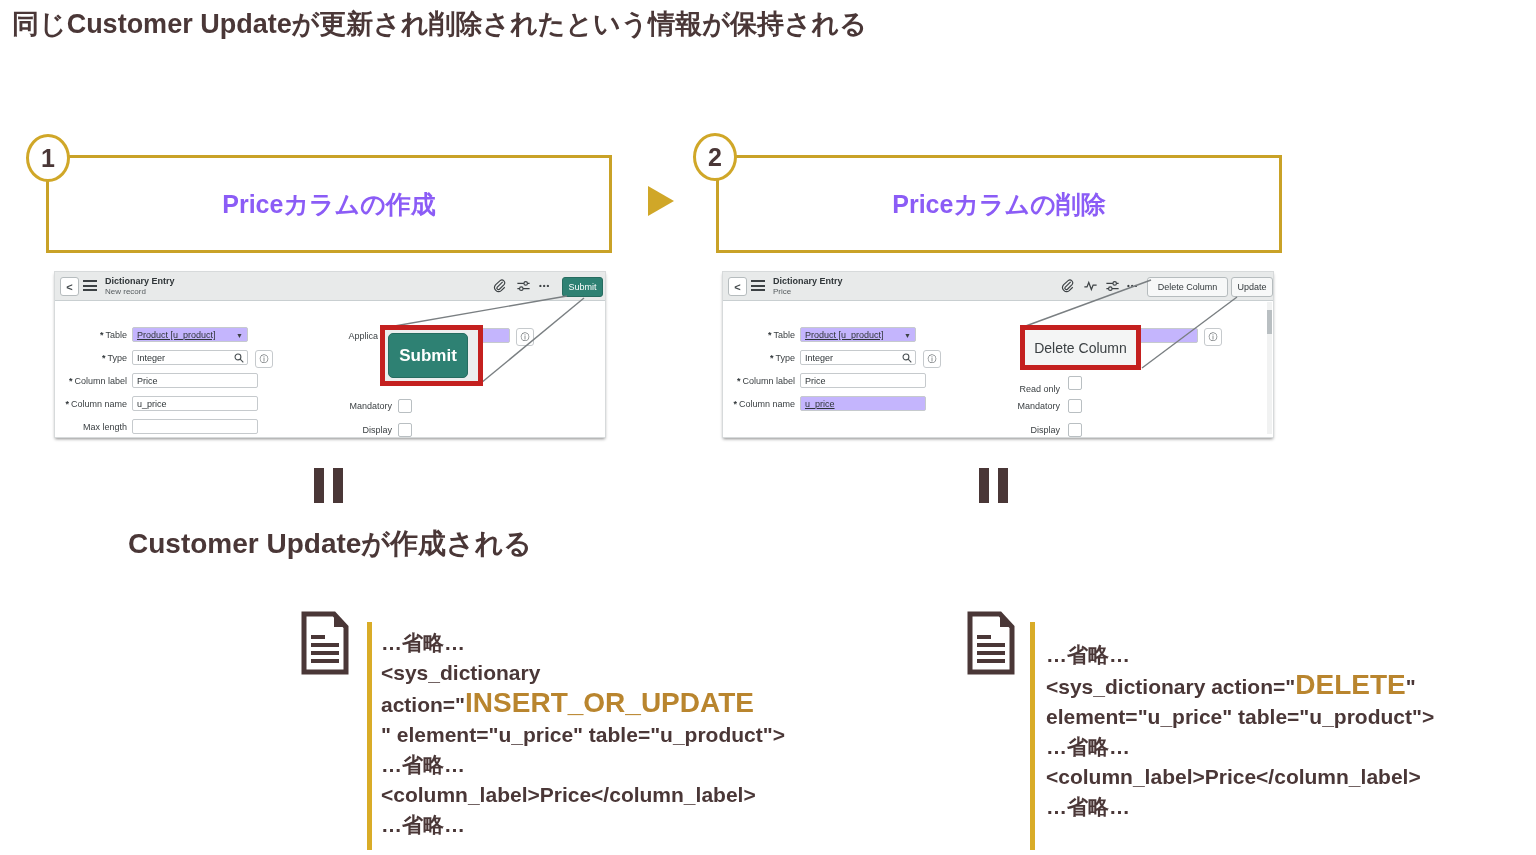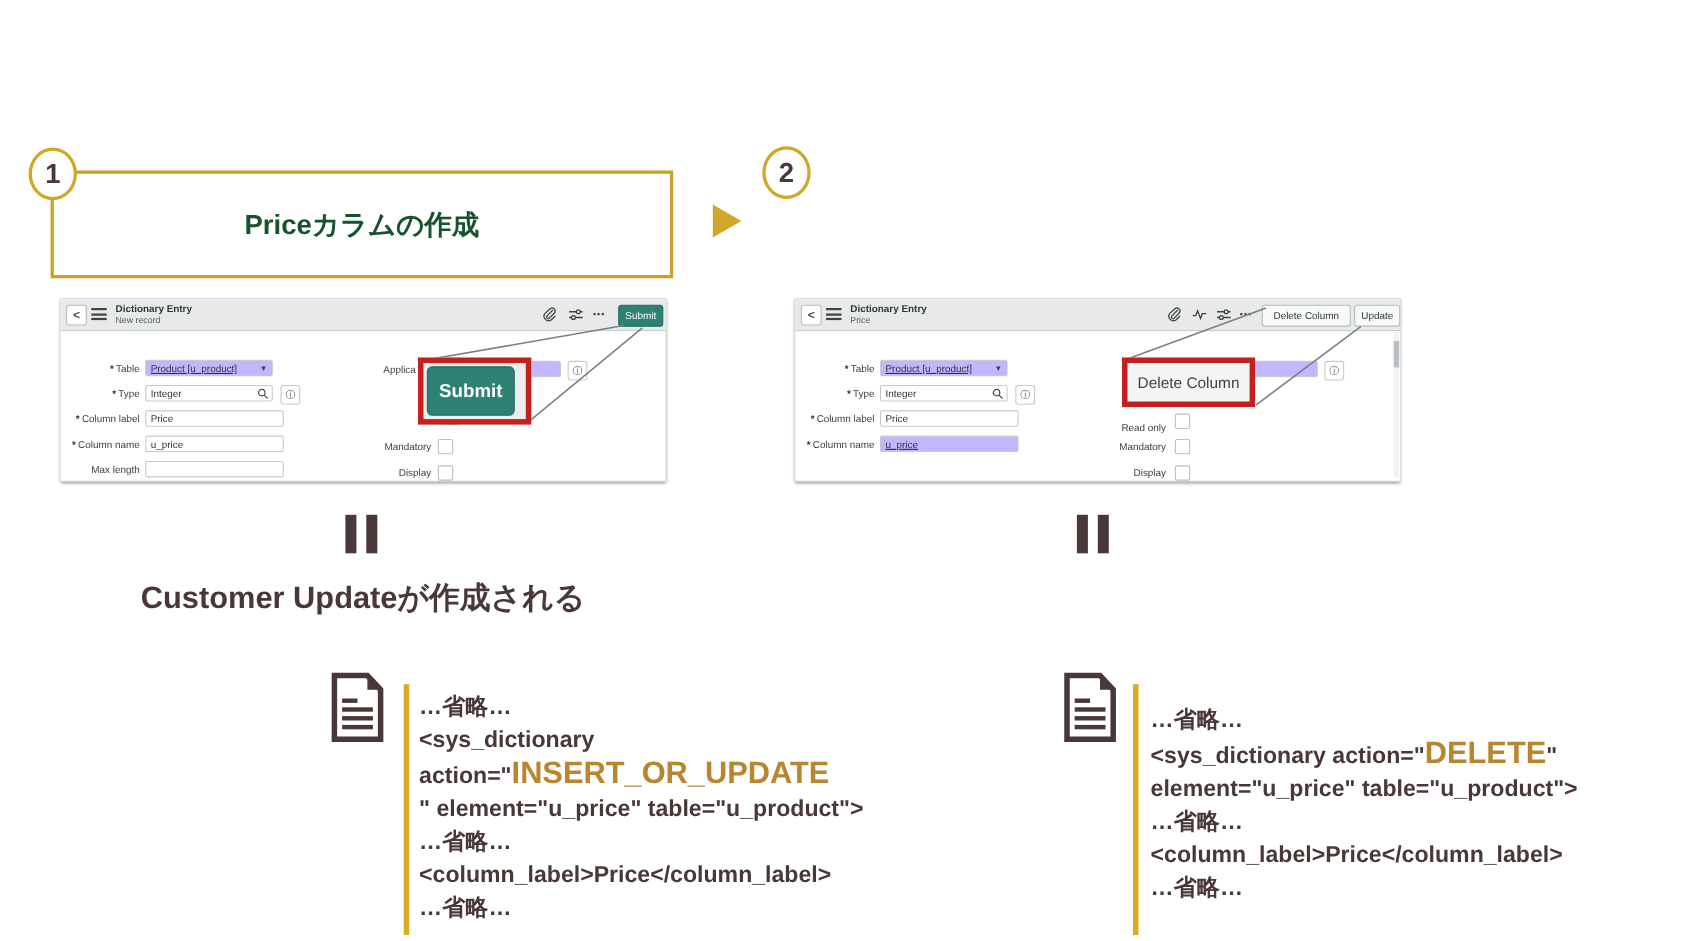--- a/index.html
+++ b/index.html
@@ -5,21 +5,21 @@
   html,body{margin:0;padding:0;background:#ffffff;}
   .canvas{position:relative;width:1536px;height:855px;background:#fff;overflow:hidden;
           font-family:"Liberation Sans","DejaVu Sans",sans-serif;color:#4a3737;}
 
   
   .headline{position:absolute;left:12px;top:6px;font-size:27px;font-weight:bold;line-height:37px;color:#4a3737;}
 
   
   .stepbox{position:absolute;top:155px;width:560px;height:92px;border:3px solid #c9a227;
            display:flex;align-items:center;justify-content:center;background:#fff;}
-  .stepbox span{font-size:25px;font-weight:bold;color:#14532d;}
+  .stepbox span{font-size:25px;font-weight:bold;color:#8b5cf6;}
   .badge{position:absolute;width:38px;height:42px;border-radius:50%;background:#fff;border:3px solid #d0a728;
          display:flex;align-items:center;justify-content:center;font-size:25px;font-weight:bold;color:#4a3737;z-index:3;}
   .flow-arrow{position:absolute;left:648px;top:186px;width:0;height:0;
           border-left:26px solid #d0a728;border-top:15px solid transparent;border-bottom:15px solid transparent;}
 
   
   .shot{position:absolute;top:272px;width:550px;height:165px;background:#fff;font-size:9px;
         box-shadow:0 0 0 1px #d7dadb, 0 2px 3px rgba(0,0,0,.45);}
   .shot-header{position:absolute;top:0;left:0;right:0;height:28px;background:#e8eaea;border-bottom:1px solid #c9cfd1;}
   .back-btn{position:absolute;left:5px;top:5px;width:17px;height:17px;background:#fff;border:1px solid #b6bcbe;border-radius:3px;
@@ -69,33 +69,37 @@
   .gbar{position:absolute;top:622px;width:5px;height:228px;background:#d9ac28;}
   .code{position:absolute;font-weight:bold;font-size:21px;line-height:30px;color:#4a3737;white-space:nowrap;}
   .code .em{color:#b9852e;font-size:28px;}
 </style>
 </head>
 <body>
 
 <div class="canvas">
 
   <div class="headline">
+    <div>同じCustomer Updateが更新され削除されたという情報が保持される</div>
   </div>
 
   <div class="badge" style="left:26px;top:134px;">
     <span>1</span>
   </div>
   <div class="stepbox" style="left:46px;">
     <span>Priceカラムの作成</span>
   </div>
 
   <div class="flow-arrow"></div>
 
   <div class="badge" style="left:693px;top:133px;">
     <span>2</span>
+  </div>
+  <div class="stepbox" style="left:716px;">
+    <span>Priceカラムの削除</span>
   </div>
 
   <div class="shot" id="shot1" style="left:55px;">
     <div class="shot-header">
       <div class="back-btn">&lt;</div>
       <div class="hamburger">
           <i></i>
           <i></i>
           <i></i>
         </div>

